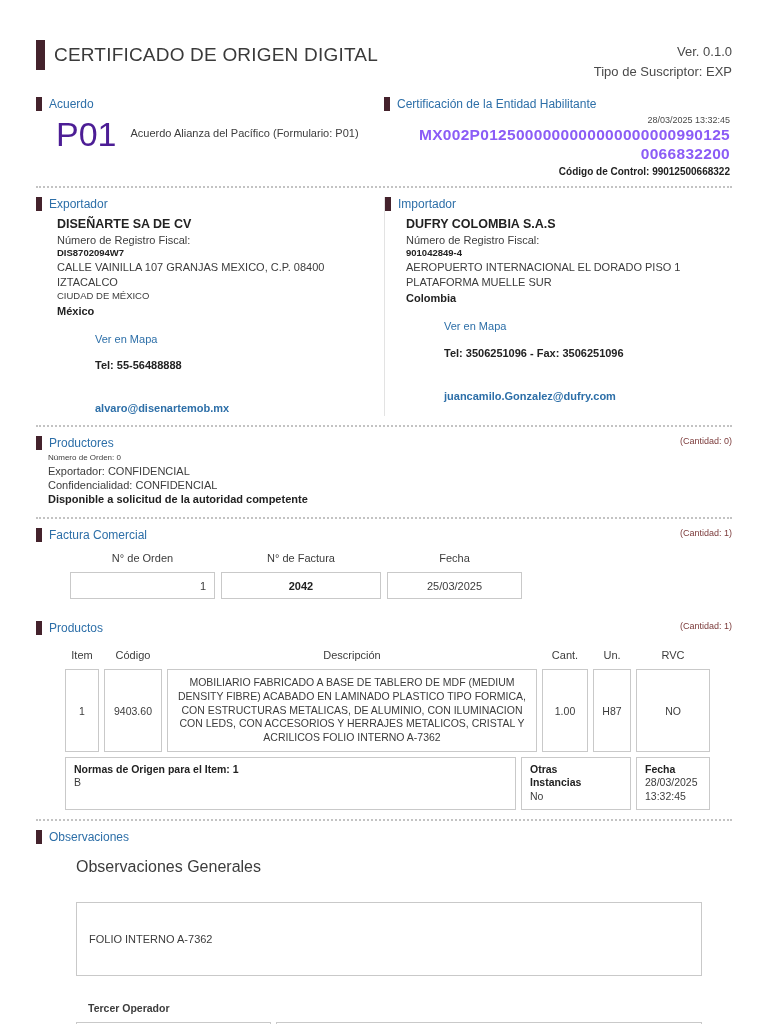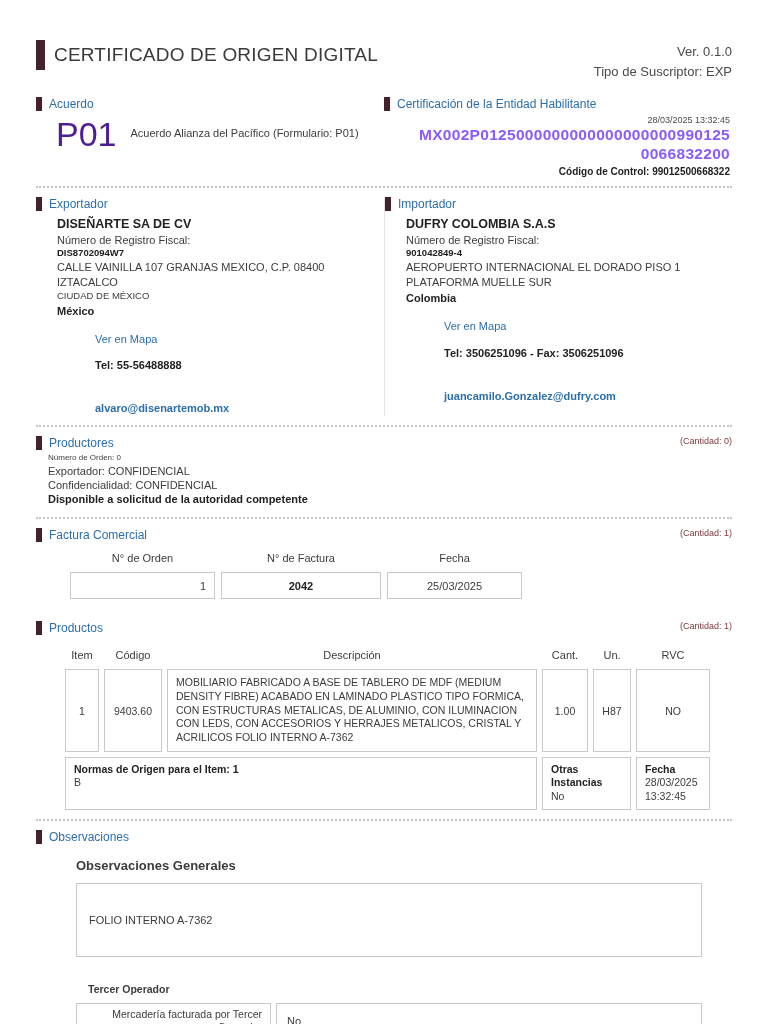--- a/index.html
+++ b/index.html
@@ -75,28 +75,28 @@
   .items-table { margin:8px 22px 0 29px; }
   .items-row { display:flex; gap:5px; }
   .it-h { font-size:11px; text-align:center; padding:6px 0 8px 0; }
   .it-cell { border:1px solid #c9c9c9; font-size:10.5px; display:flex; align-items:center; justify-content:center; background:#fff; }
   .col-item { width:34px; flex:0 0 auto; }
   .col-codigo { width:58px; flex:0 0 auto; }
   .col-desc { flex:1 1 auto; }
   .col-cant { width:46px; flex:0 0 auto; }
   .col-un { width:38px; flex:0 0 auto; }
   .col-rvc { width:74px; flex:0 0 auto; }
-  .desc-cell { justify-content:flex-start; align-items:center; padding:6px 8px; line-height:1.3; text-align:left; }
+  .desc-cell { justify-content:flex-start; align-items:center; padding:6px 8px; line-height:1.3; text-align:center; }
   .row-items .it-cell { min-height:74px; }
   .normas-row { margin-top:5px; }
   .normas-cell { flex-direction:column; align-items:flex-start; justify-content:flex-start; padding:5px 8px; min-height:48px; line-height:1.3; }
-  .col-otras { width:89px; flex:0 0 auto; }
-
-  
-  .obs-label { font-size:13px; font-weight:bold; color:#3c3c3c; margin:14px 0 10px 40px; }
+  .col-otras { width:110px; flex:0 0 auto; }
+
+  
+  .obs-label { font-size:16px; font-weight:normal; color:#3c3c3c; margin:14px 0 26px 40px; }
   .obs-box { border:1px solid #c9c9c9; margin:0 30px 0 40px; height:74px; display:flex; align-items:center; padding:0 12px; font-size:11px; }
   .tercer-label { font-size:10.5px; font-weight:bold; margin:26px 0 8px 52px; }
   .tercer-table { margin:0 30px 0 40px; display:flex; flex-direction:column; gap:4px; }
   .tercer-row { display:flex; gap:5px; }
   .tercer-key { width:195px; flex:0 0 auto; border:1px solid #c9c9c9; font-size:10.5px; text-align:right; display:flex; align-items:center; justify-content:flex-end; padding:4px 8px; line-height:1.3; }
   .tercer-val { flex:1 1 auto; border:1px solid #c9c9c9; font-size:11px; display:flex; align-items:center; padding:4px 10px; min-height:28px; }
 
   .mt4{margin-top:4px;} .mt18{} .mt22{margin-top:22px;}
 </style>
 </head>

